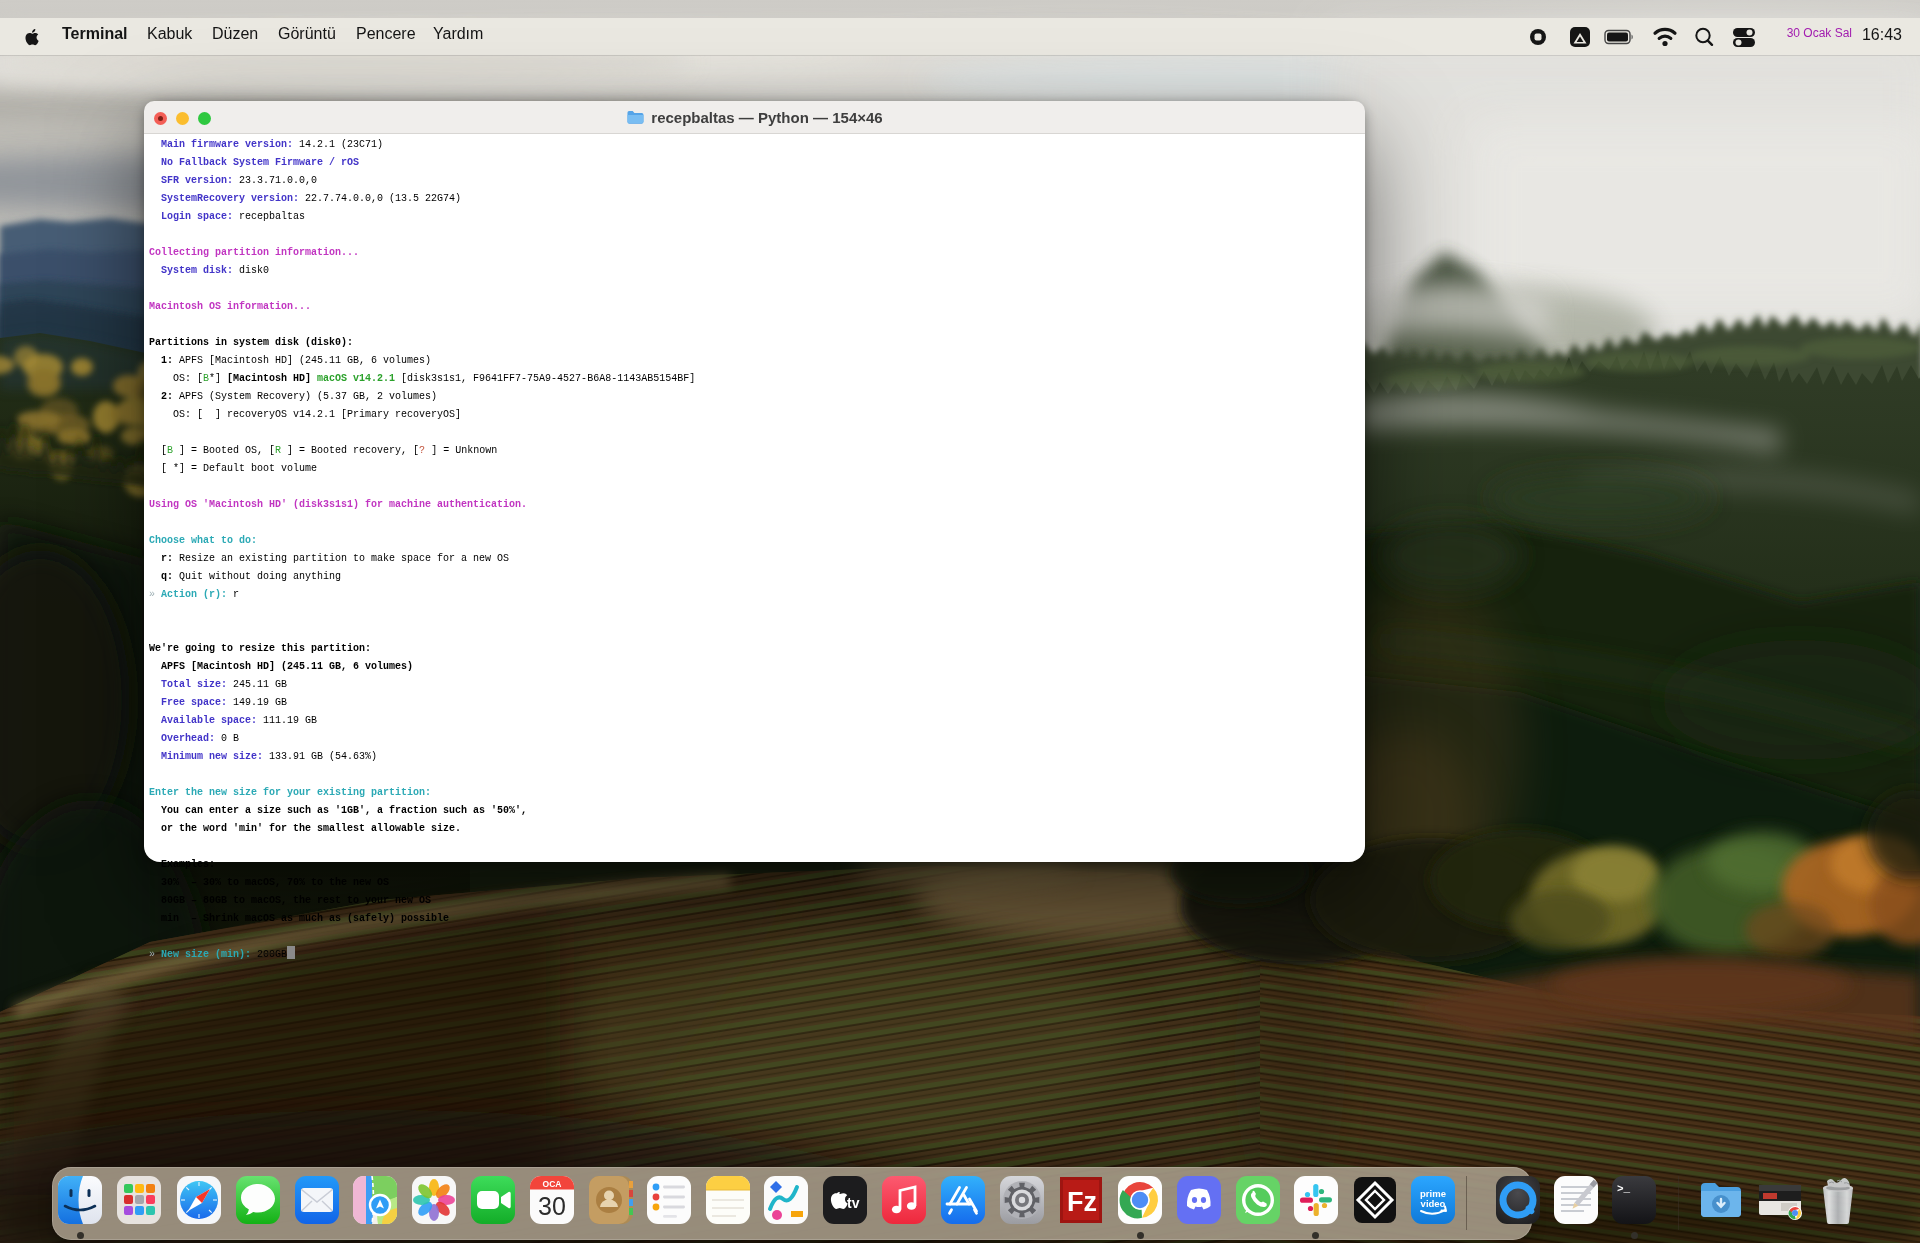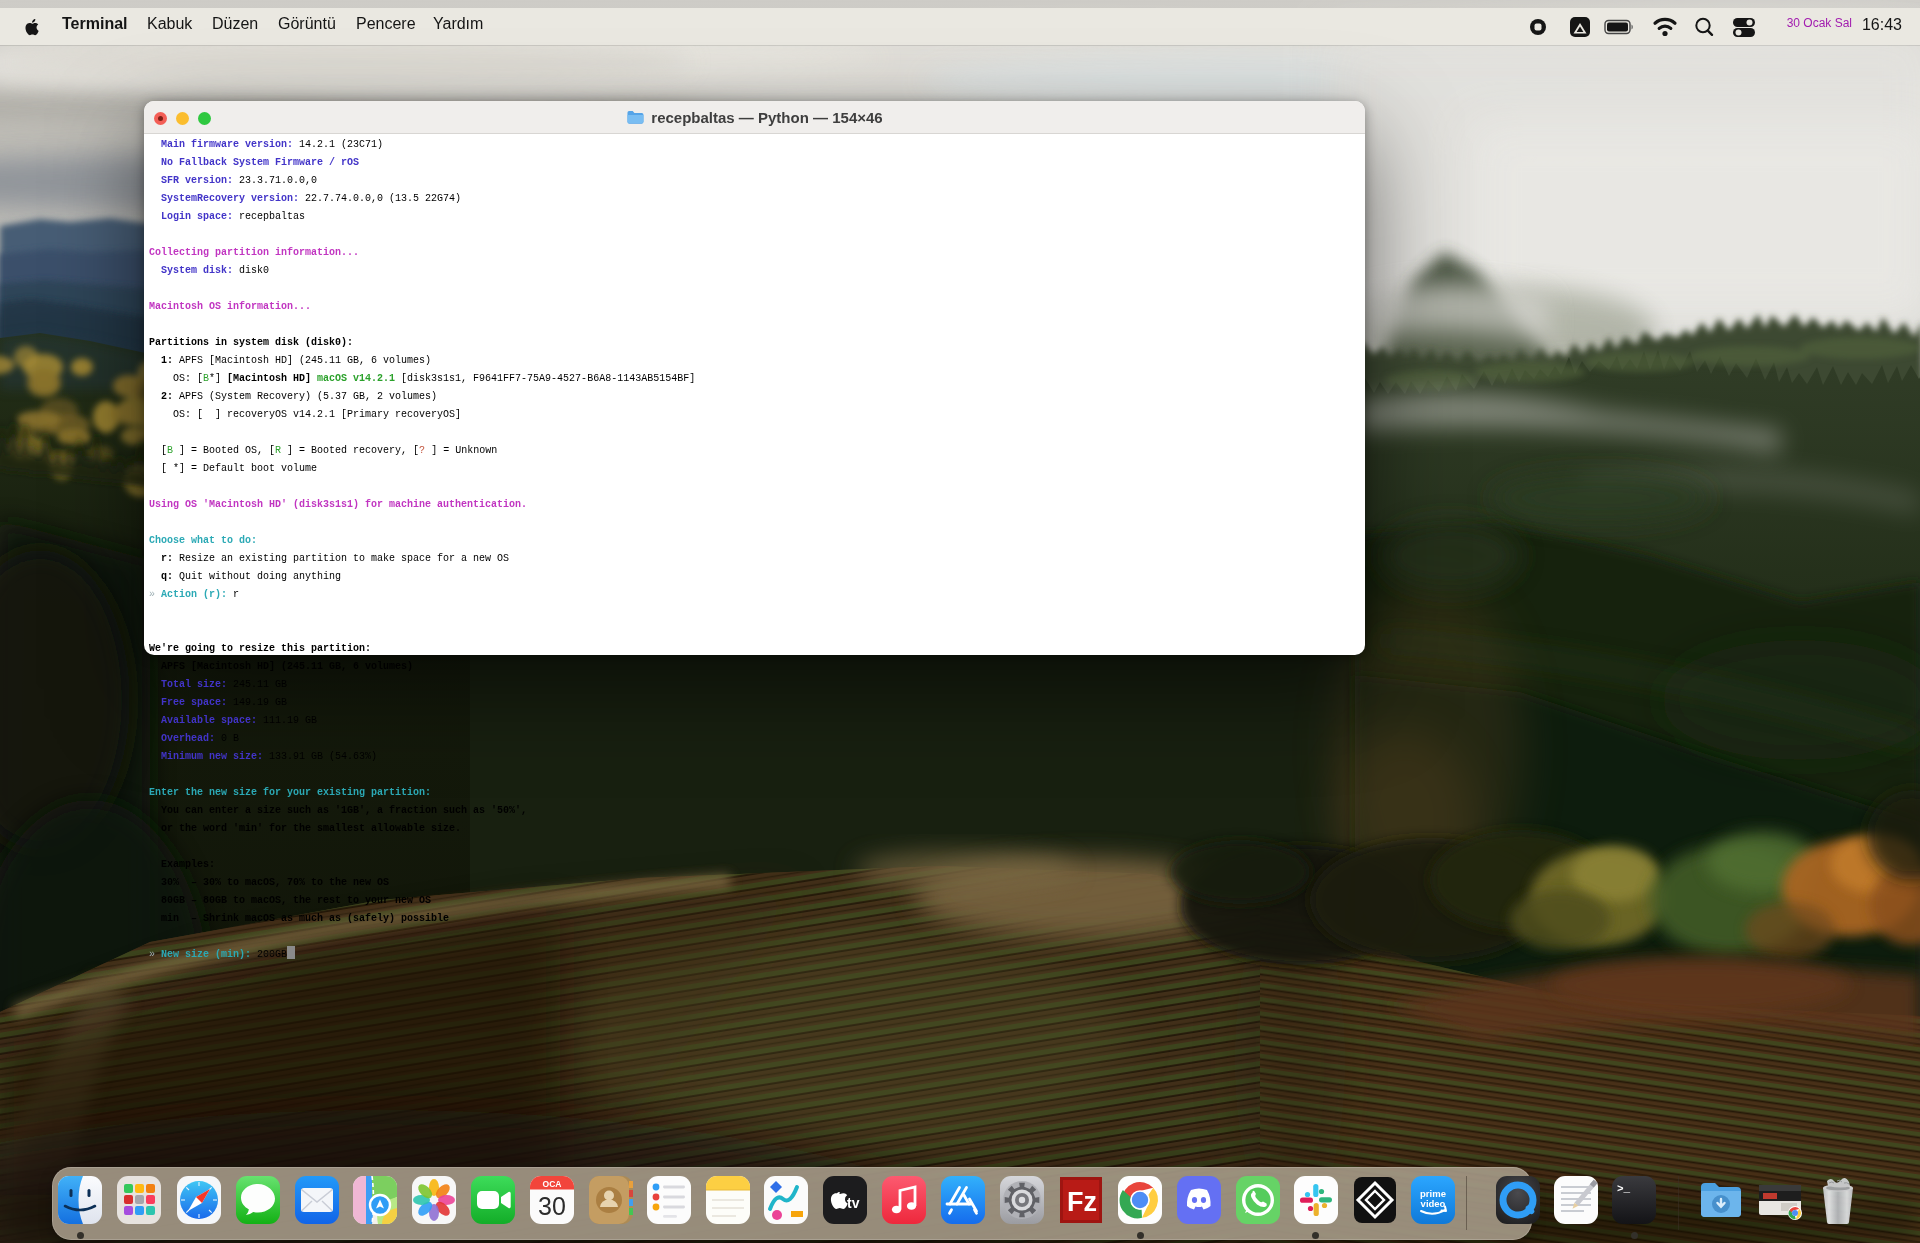--- a/index.html
+++ b/index.html
@@ -1,24 +1,24 @@
 <!DOCTYPE html>
 <html><head>
 <meta charset="utf-8">
 <style>
   html,body{margin:0;padding:0;width:1920px;height:1243px;overflow:hidden;background:#2a2a20;
     font-family:"Liberation Sans",sans-serif;}
   #stage{position:relative;width:1920px;height:1243px;overflow:hidden;}
   #wall{position:absolute;left:0;top:0;}
   
-  #menubar{position:absolute;left:0;top:8px;width:1920px;height:37px;background:#eae8e1;box-shadow:0 1px 0 rgba(0,0,0,.10);
+  #menubar{position:absolute;left:0;top:18px;width:1920px;height:37px;background:#eae8e1;box-shadow:0 1px 0 rgba(0,0,0,.10);
     display:flex;align-items:center;color:#121212;}
   .mb-item{font-size:16px;color:#151515;}
   
-  #term{position:absolute;left:144px;top:101px;width:1221px;height:554px;border-radius:10px;
+  #term{position:absolute;left:144px;top:101px;width:1221px;height:761px;border-radius:16px;
     background:#ffffff;box-shadow:0 35px 90px rgba(0,0,0,.55),0 2px 12px rgba(0,0,0,.35);}
   #titlebar{position:absolute;left:0;top:0;width:100%;height:33px;background:#f0eeec;
     border-bottom:1px solid #d8d6d3;border-radius:10px 10px 0 0;box-sizing:border-box;}
   .tl{position:absolute;top:11px;width:13px;height:13px;border-radius:50%;}
   #title{position:absolute;top:0;left:0;width:100%;height:33px;display:flex;align-items:center;
     justify-content:center;font-size:15px;font-weight:bold;color:#3e3e3e;gap:6px;}
   #termtext{position:absolute;left:5px;top:35px;}
   pre{margin:0;font-family:"Liberation Mono",monospace;font-size:10px;line-height:18px;color:#000;}
   .bl{color:#4234c8;font-weight:bold;}
   .mg{color:#c135c1;font-weight:bold;}

